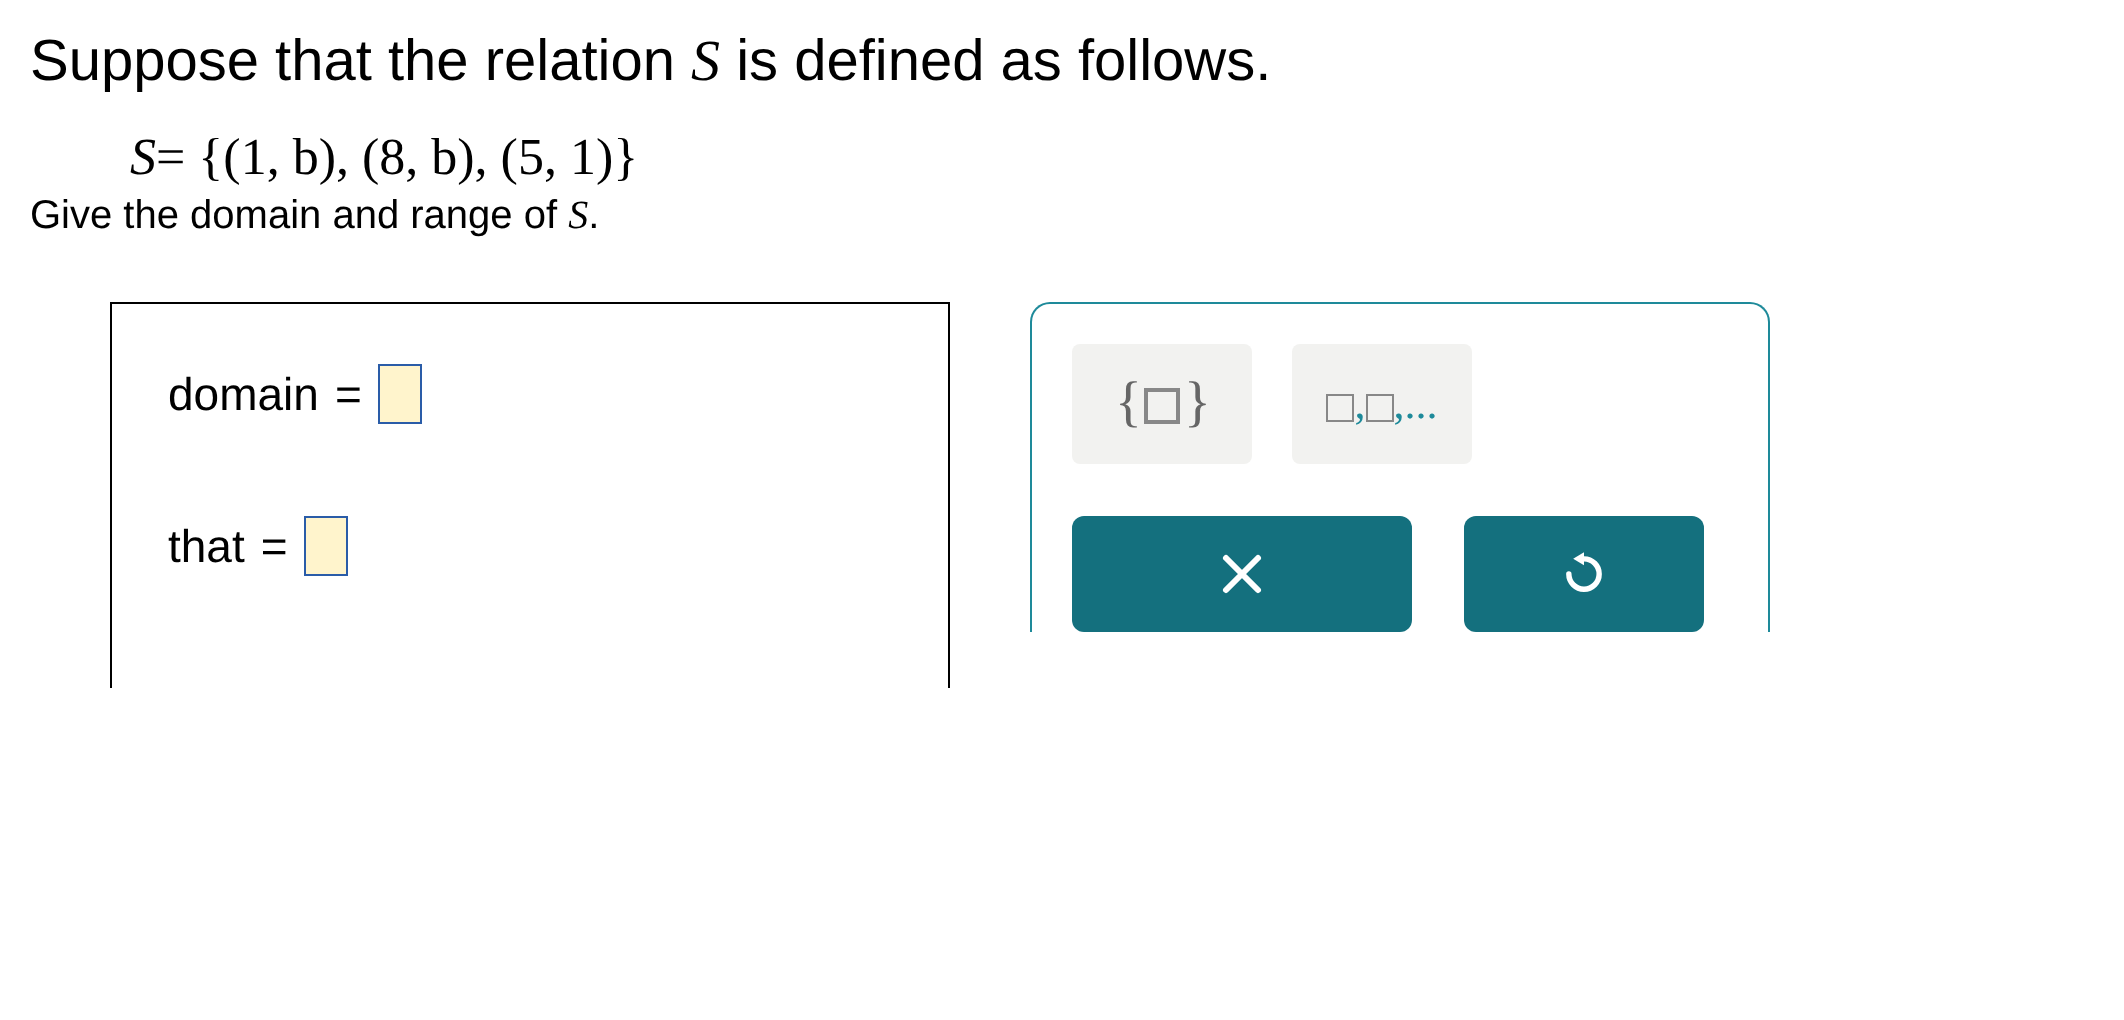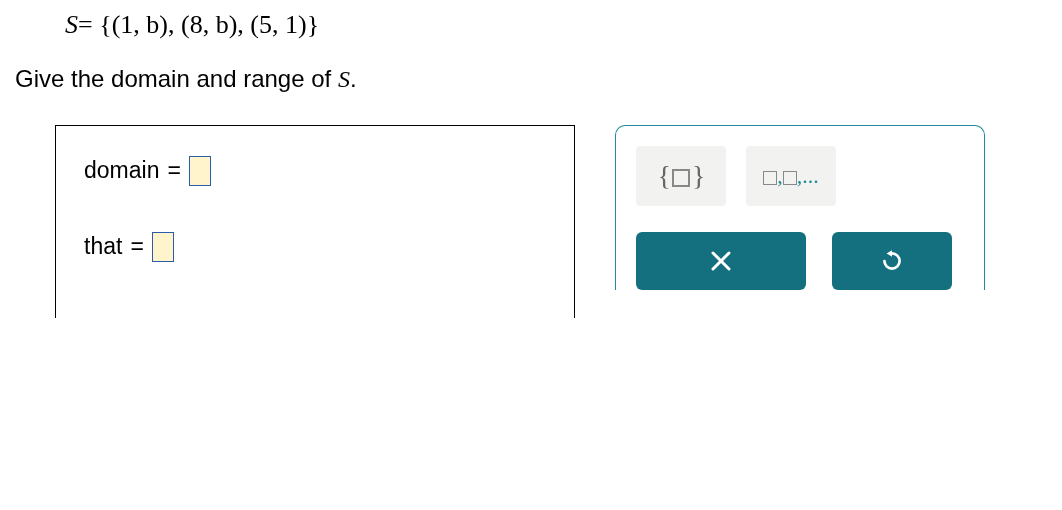--- a/index.html
+++ b/index.html
@@ -14,43 +14,42 @@
     }
     .question-text {
       font-size: 29px;
       line-height: 1.45;
       margin-bottom: 12px;
     }
     .relation-def {
       font-size: 26px;
       font-family: 'Times New Roman', serif;
       padding-left: 50px;
-      margin-bottom: 22px;
       font-style: italic;
     }
     .relation-def .upright { font-style: normal; }
     .instruction {
-      font-size: 24px;
+      font-size: 20px;
       line-height: 1.45;
       margin-bottom: 28px;
     }
     .italic-s {
       font-family: 'Times New Roman', serif;
       font-style: italic;
     }
     .bottom-area {
       display: flex;
       gap: 40px;
       align-items: flex-start;
       padding-left: 40px;
     }
     .answer-box {
       border: 1.5px solid #000;
       border-bottom: none;
-      width: 520px;
+      width: 420px;
       padding: 30px 16px 10px 28px;
     }
     .answer-row {
       display: flex;
       align-items: center;
       font-size: 23px;
       margin-bottom: 46px;
     }
     .answer-label {
       font-family: Verdana, sans-serif;
@@ -128,20 +127,23 @@
       border: 2px solid #888;
       vertical-align: -2px;
       margin: 0 2px;
     }
     svg { display: block; }
   </style>
 </head>
 <body>
 
 <div>
+  <p class="question-text">
+    <span>Suppose that the relation </span><span class="italic-s">S</span><span> is defined as follows.</span>
+  </p>
 
   <p class="relation-def">
     <span>S</span><span class="upright">=</span><span class="upright">&nbsp;{(<span class="upright">1</span>,&nbsp;<span>b</span>),&nbsp;(<span class="upright">8</span>,&nbsp;<span>b</span>),&nbsp;(<span class="upright">5</span>,&nbsp;<span class="upright">1</span>)}</span>
   </p>
 
   <p class="instruction">
     <span>Give the domain and range of </span><span class="italic-s">S</span><span>.</span><br>
   </p>
 </div>
 

